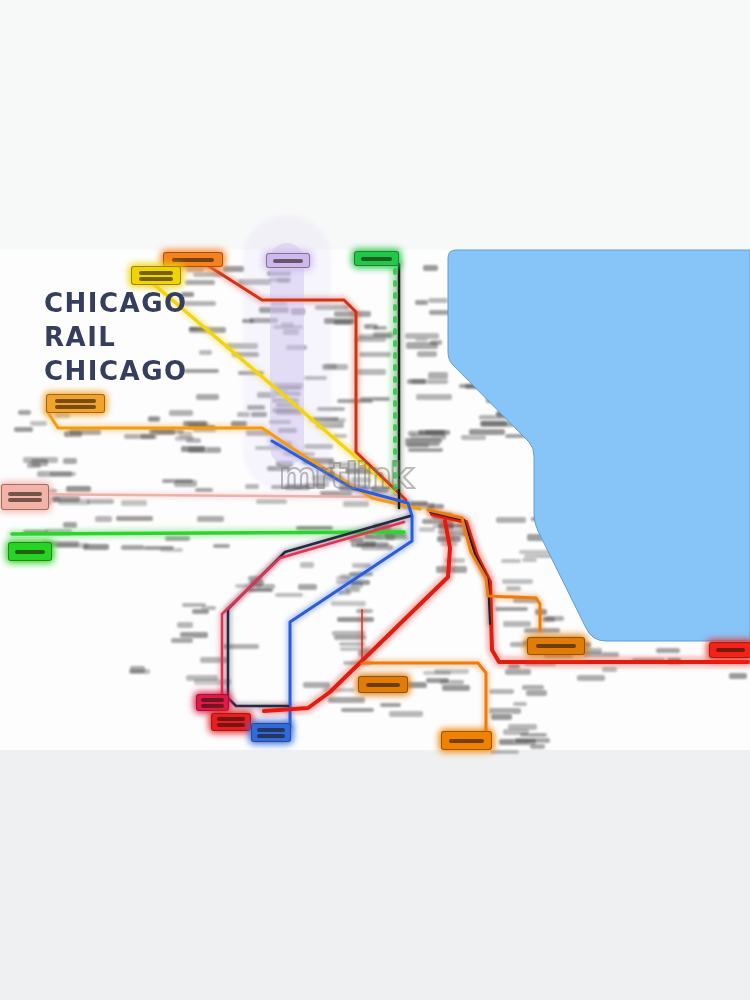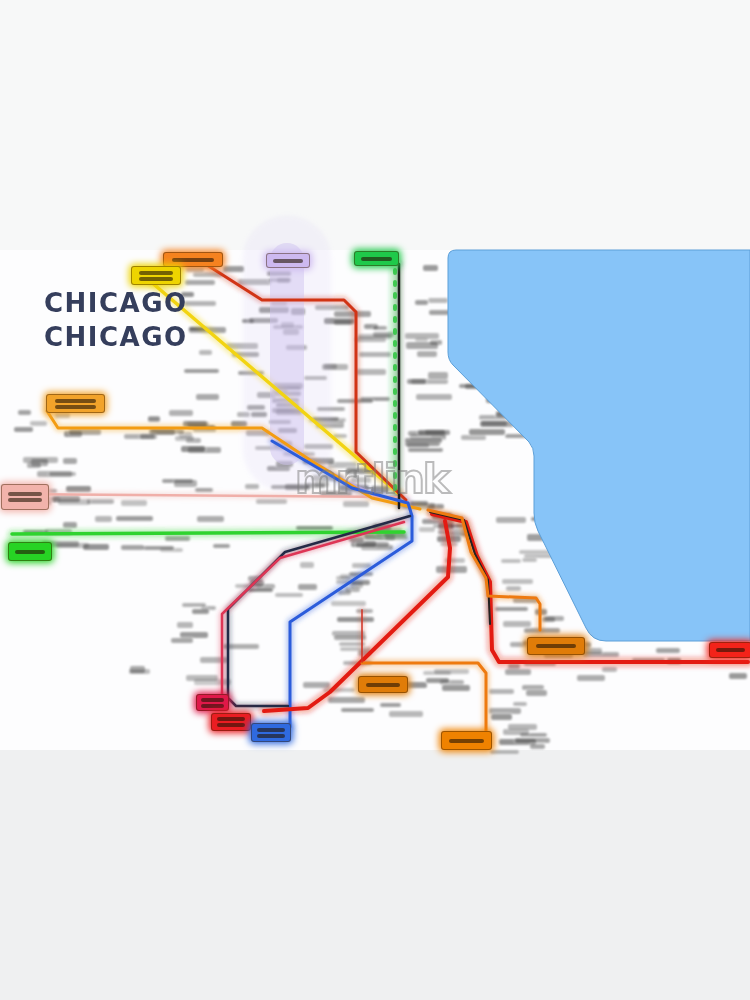--- a/index.html
+++ b/index.html
@@ -24,22 +24,22 @@
   }
   .terminal-box .squiggle{
     width:72%;height:4px;border-radius:2px;background:rgba(35,20,5,0.6);filter:blur(0.7px);
   }
   .map-title{
     position:absolute;left:44px;top:286px;
     font-weight:800;font-size:26px;line-height:34px;letter-spacing:1.5px;
     filter:blur(0.3px);
   }
   .watermark{
-    position:absolute;left:295px;top:455px;
-    font-weight:700;font-size:41px;letter-spacing:-2px;
+    position:absolute;left:279px;top:455px;
+    font-weight:700;font-size:36px;letter-spacing:-2px;
     color:rgba(255,255,255,0.05);
     -webkit-text-stroke:2px rgba(122,122,122,0.5);
     filter:blur(0.6px);
   }
 </style>
 </head>
 <body>
 
 <div class="poster">
   <div class="strip top-strip" style="background: rgb(247, 248, 248);"></div>
@@ -456,17 +456,18 @@
         <div class="squiggle"></div>
         <div class="squiggle"></div>
       </div>
       <div class="terminal-box" style="left: 441px; top: 731px; width: 49px; height: 17px; background: rgb(239, 130, 0); box-shadow: rgb(239, 130, 0) 0px 0px 7px 2px;">
         <div class="squiggle"></div>
       </div>
     </div>
 
   <div class="map-title" style="color: rgb(53, 62, 92);">
     <div>CHICAGO</div>
+    <div>RAIL</div>
     <div>CHICAGO</div>
   </div>
 
   <div class="watermark">mrtlink</div>
 </div>
 
 </body></html>

